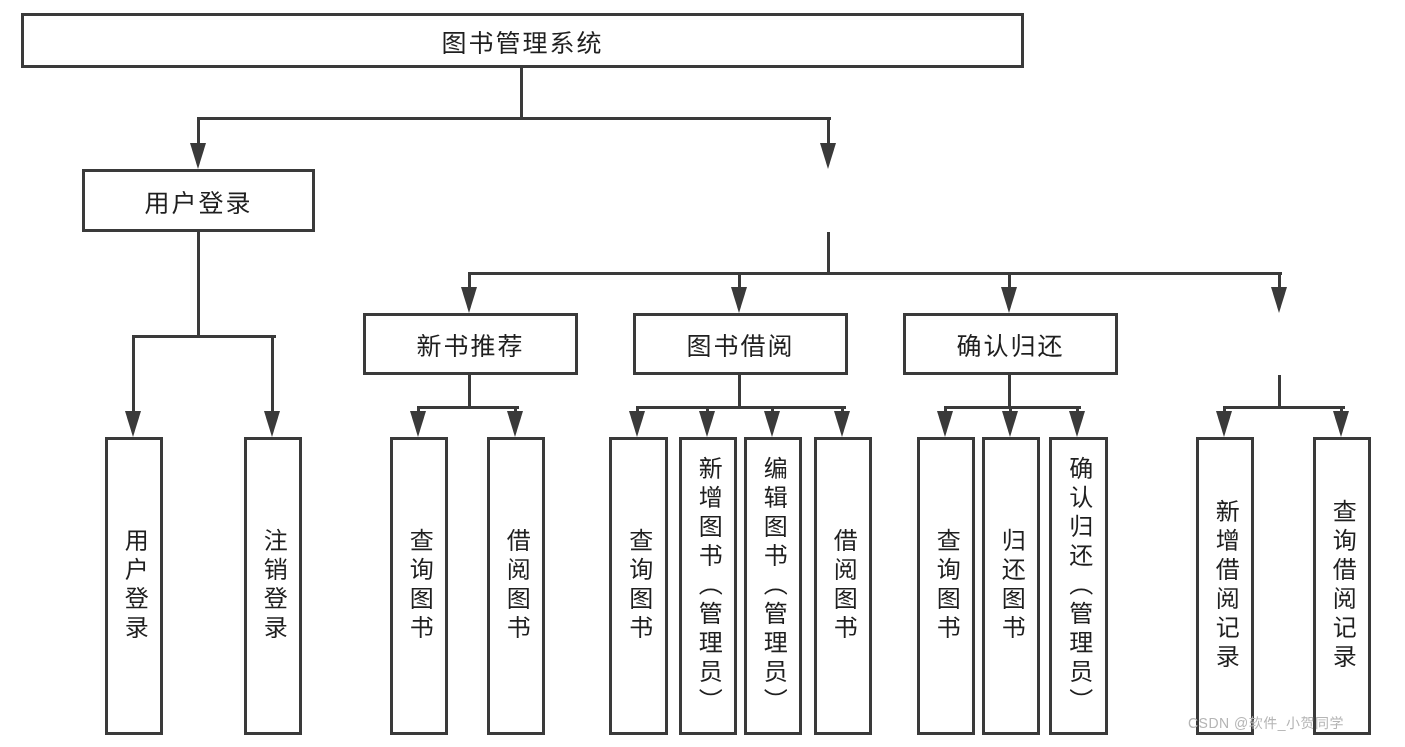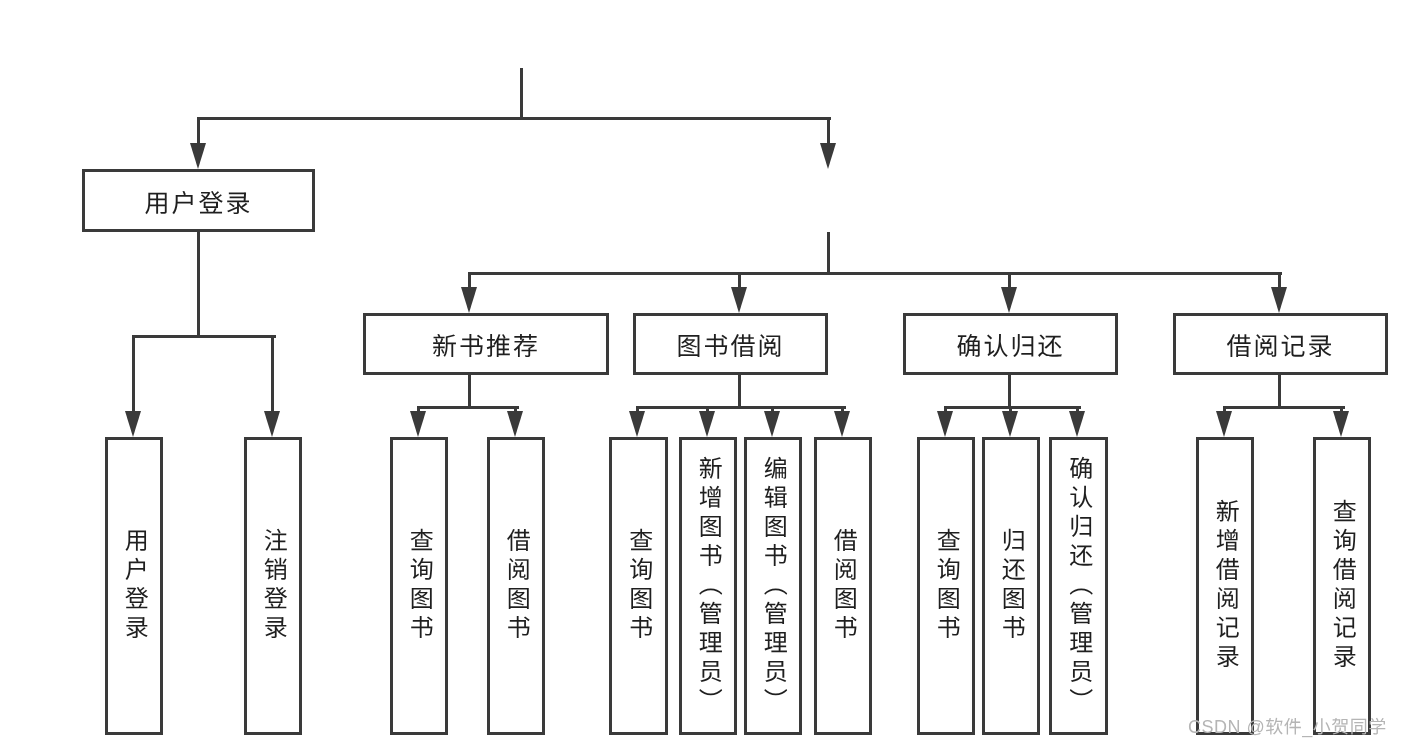--- a/index.html
+++ b/index.html
@@ -27,50 +27,50 @@
   }
   .v{position:absolute;width:3px;background:var(--line);}
   .h{position:absolute;height:3px;background:var(--line);}
   .ar{
     position:absolute;width:0;height:0;
     border-left:8px solid transparent;border-right:8px solid transparent;
     border-top:26px solid var(--line);
   }
   #watermark{
     position:absolute;left:1188px;top:712px;width:215px;
-    font-size:18px;color:var(--wm);white-space:nowrap;
+    font-size:14px;color:var(--wm);white-space:nowrap;
     text-align:left;letter-spacing:0.5px;
   }
 </style>
 </head>
 <body>
 
 <div id="stage">
 
+  <div class="box hbox" style="left:21px;top:13px;width:1003px;height:55px;">
+    <span>图书管理系统</span>
+  </div>
 
   <div class="box hbox" style="left:82px;top:169px;width:233px;height:63px;">
     <span>用户登录</span>
   </div>
 
 
-  <div class="box hbox" style="left:363px;top:313px;width:246px;height:62px;">
+  <div class="box hbox" style="left:363px;top:313px;width:215px;height:62px;">
     <span>新书推荐</span>
   </div>
 
-  <div class="box hbox" style="left:633px;top:313px;width:195px;height:62px;">
+  <div class="box hbox" style="left:633px;top:313px;width:215px;height:62px;">
     <span>图书借阅</span>
   </div>
 
   <div class="box hbox" style="left:903px;top:313px;width:215px;height:62px;">
     <span>确认归还</span>
   </div>
 
-  <div class="box hbox" style="left:1173px;top:313px;width:215px;height:62px;">
-    <span>借阅记录</span>
-  </div>
 
   <div class="box leaf" style="left:105px;top:437px;width:58px;height:298px;">
     <span>用户登录</span>
   </div>
 
   <div class="box leaf" style="left:244px;top:437px;width:58px;height:298px;">
     <span>注销登录</span>
   </div>
 
   <div class="box leaf" style="left:390px;top:437px;width:58px;height:298px;">

